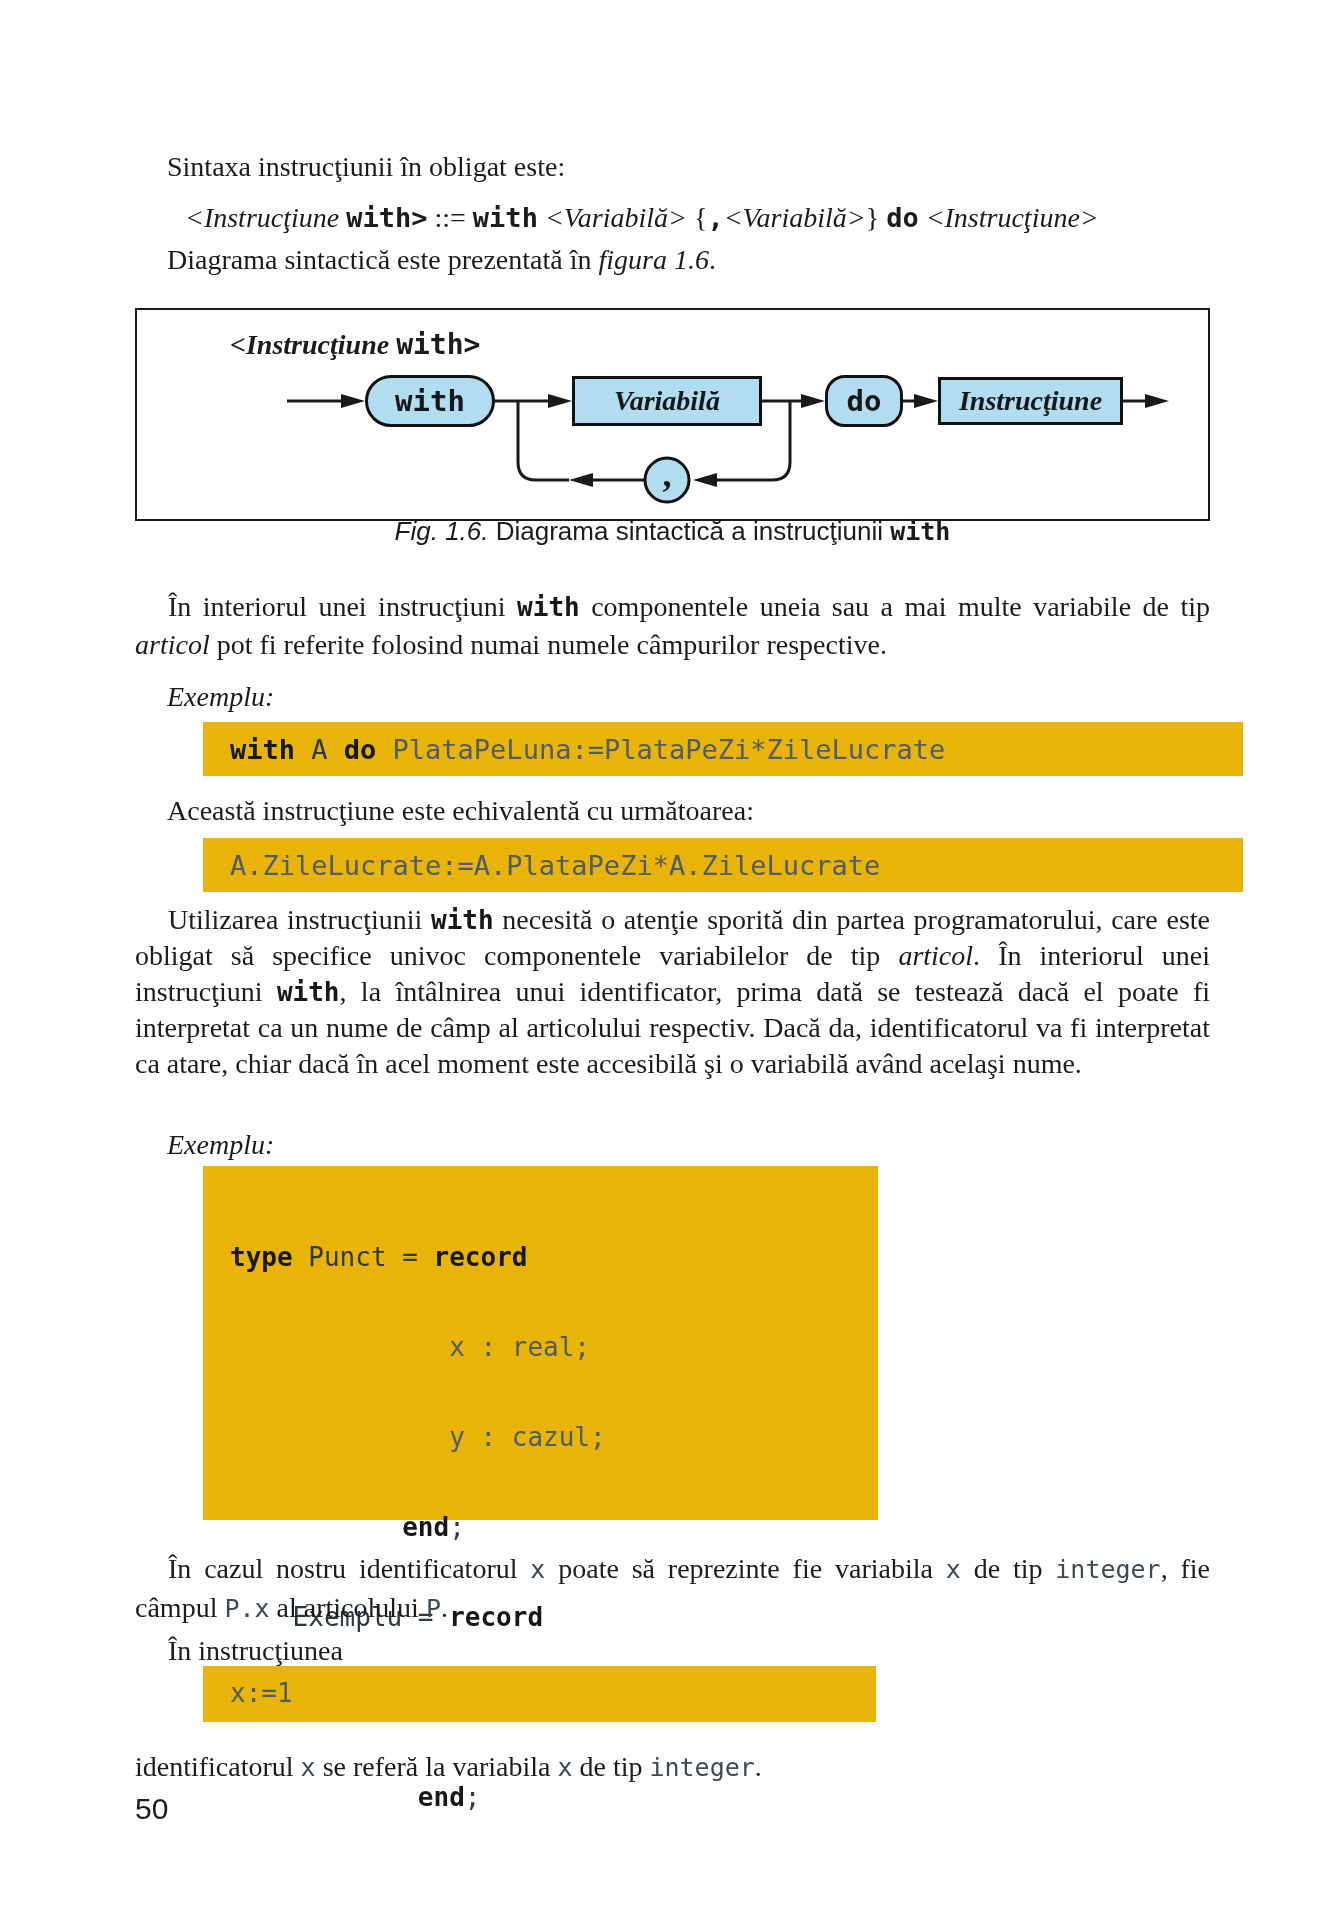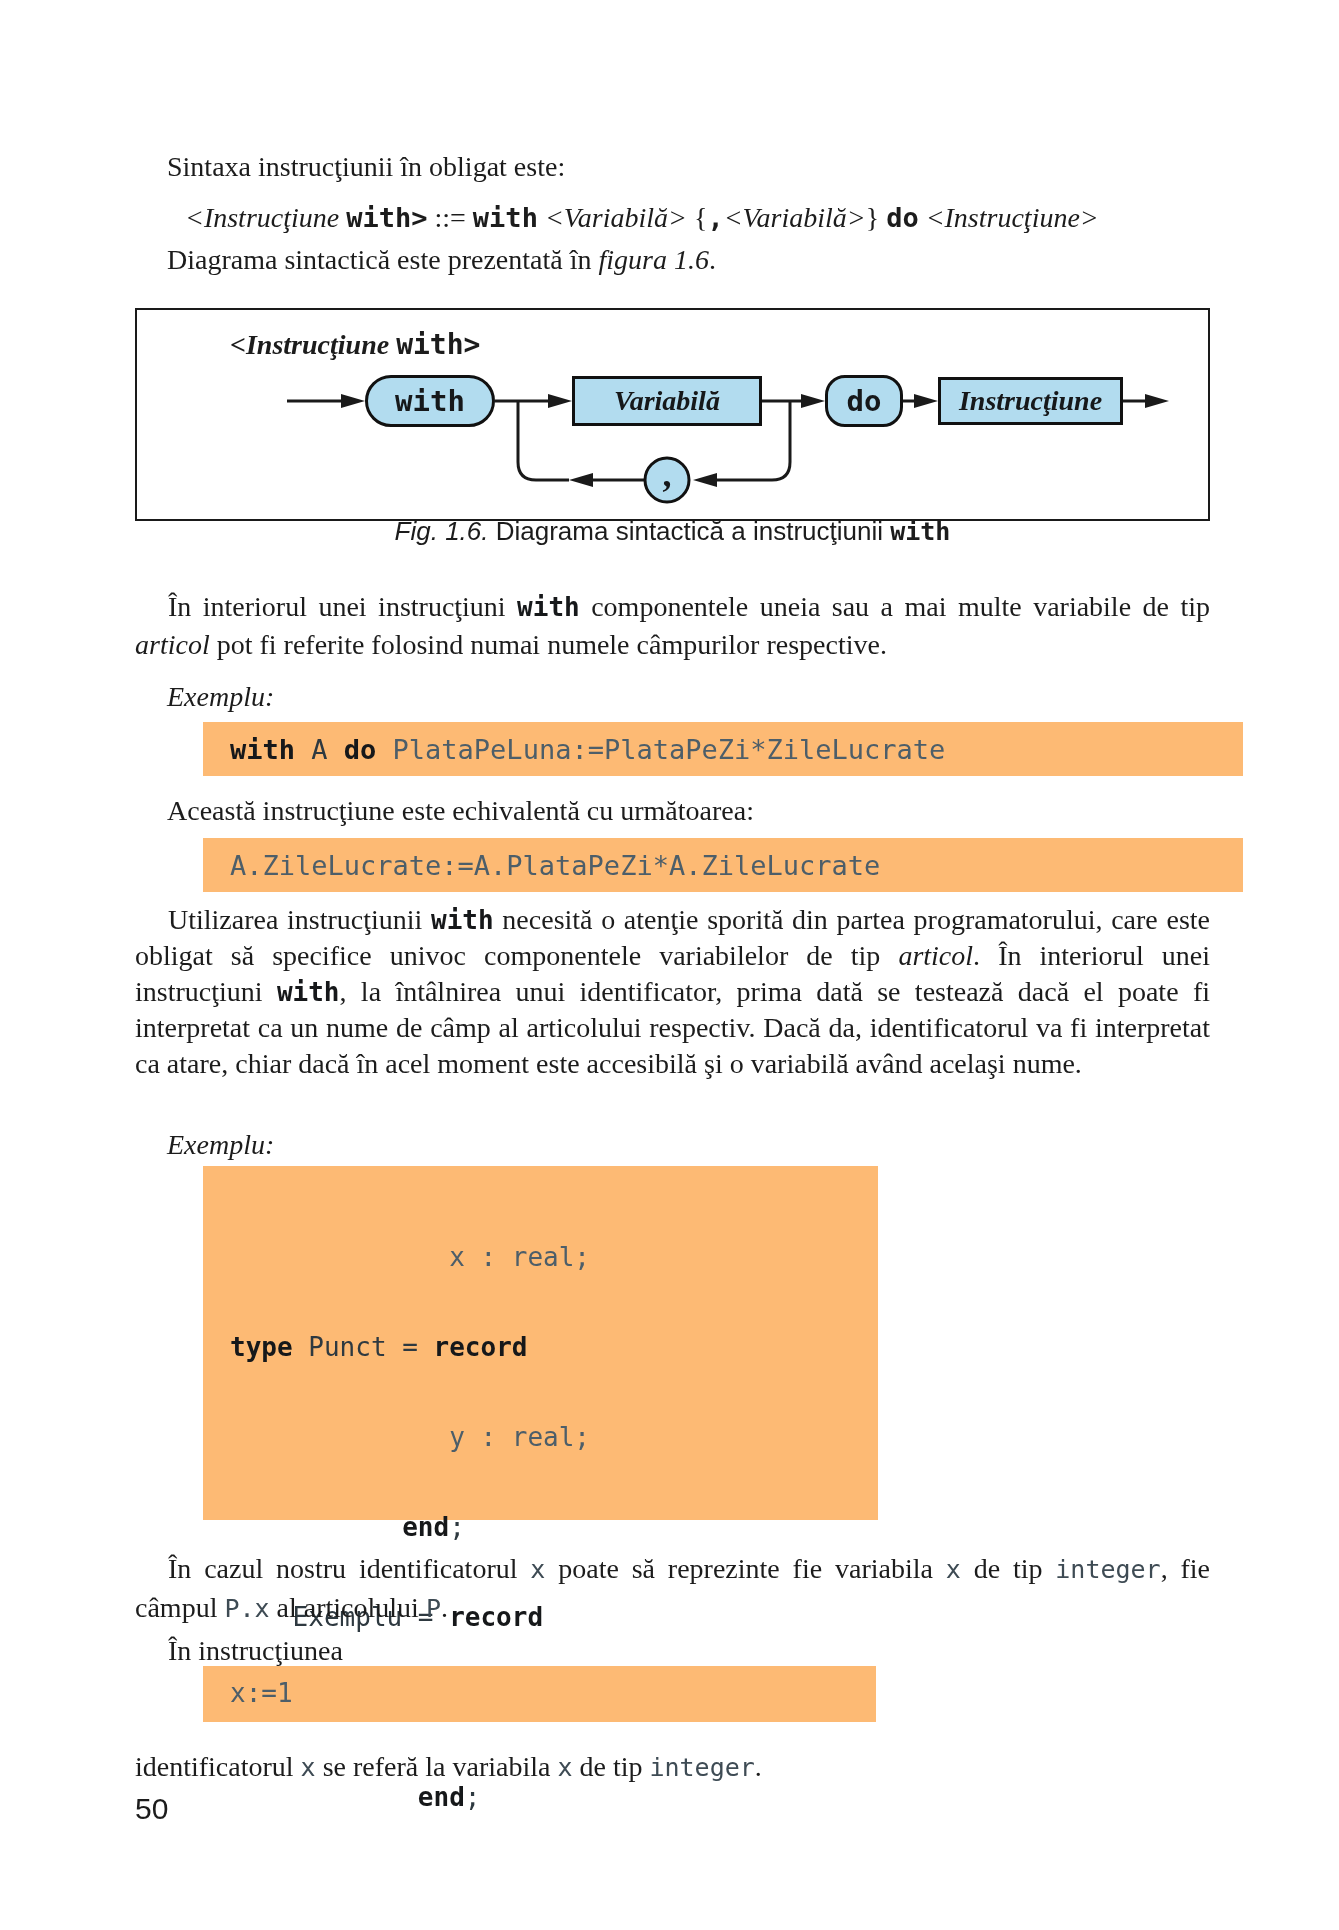--- a/index.html
+++ b/index.html
@@ -15,21 +15,21 @@
   .body-text{
     font-size:28px;line-height:37px;text-align:justify;
   }
   .indent{text-indent:33px;}
   .mono{font-family:"DejaVu Sans Mono",monospace;}
   .kw{font-family:"DejaVu Sans Mono",monospace;font-weight:bold;color:#16181a;}
   .inline-kw{font-family:"DejaVu Sans Mono",monospace;font-weight:bold;color:#16181a;font-size:26px;}
   .inline-code{font-family:"DejaVu Sans Mono",monospace;color:#3e4b54;font-size:25px;}
   .em{font-style:italic;}
   .codeblock{
-    background:#fdba74;
+    background:#eab308;
     font-family:"DejaVu Sans Mono",monospace;
     font-size:27px;
     color:#4d5e69;
     white-space:pre;
     padding:12px 0 12px 27px;
     box-sizing:border-box;
   }
   .codeblock .cdark{color:#2e3940;}
   .codeblock .cplain{color:#4d5e69;}
   .code-multi{font-size:26px;line-height:30px;}
@@ -131,23 +131,23 @@
 
   <div class="abs body-text" style="left:167px;top:792px;width:1043px;text-align:left;">Această instrucţiune este echivalentă cu următoarea:</div>
 
   <div class="abs codeblock" style="left:203px;top:838px;width:1040px;height:54px;"><span class="cplain">A.ZileLucrate:=A.PlataPeZi*A.ZileLucrate</span></div>
 
   <div class="abs body-text indent" style="left:135px;top:902px;width:1075px;line-height:36px;"><span>Utilizarea instrucţiunii </span><span class="inline-kw">with</span><span> necesită o atenţie sporită din partea programatorului, care este obligat să specifice univoc componentele variabilelor de tip </span><span class="em">articol</span><span>. În interiorul unei instrucţiuni </span><span class="inline-kw">with</span><span>, la întâlnirea unui identificator, prima dată se testează dacă el poate fi interpretat ca un nume de câmp al articolului respectiv. Dacă da, identificatorul va fi interpretat ca atare, chiar dacă în acel moment este accesibilă şi o variabilă având acelaşi nume.</span></div>
 
   <div class="abs body-text em" style="left:167px;top:1126px;text-align:left;">Exemplu:</div>
 
   <div class="abs codeblock code-multi" style="left:203px;top:1166px;width:675px;height:354px;padding-top:16px;">
+    <div><span class="kw">type</span><span class="cdark"> Punct = </span><span class="kw">record</span></div>
     <div><span class="cplain">              x : real;</span></div>
-    <div><span class="kw">type</span><span class="cdark"> Punct = </span><span class="kw">record</span></div>
-    <div><span class="cplain">              y : real;</span></div>
+    <div><span class="cplain">              y : cazul;</span></div>
     <div><span>           </span><span class="kw">end</span><span class="cdark">;</span></div>
     <div><span class="cdark">    Exemplu = </span><span class="kw">record</span></div>
     <div><span class="cplain">               A : Punct;</span></div>
     <div><span>            </span><span class="kw">end</span><span class="cdark">;</span></div>
     
     
     
   </div>
 
   <div class="abs body-text indent" style="left:135px;top:1550px;width:1075px;line-height:38px;"><span>În cazul nostru identificatorul </span><span class="inline-code">x</span><span> poate să reprezinte fie variabila </span><span class="inline-code">x</span><span> de tip </span><span class="inline-code">integer</span><span>, fie câmpul </span><span class="inline-code">P.x</span><span> al articolului </span><span class="inline-code">P</span><span>.</span></div>

